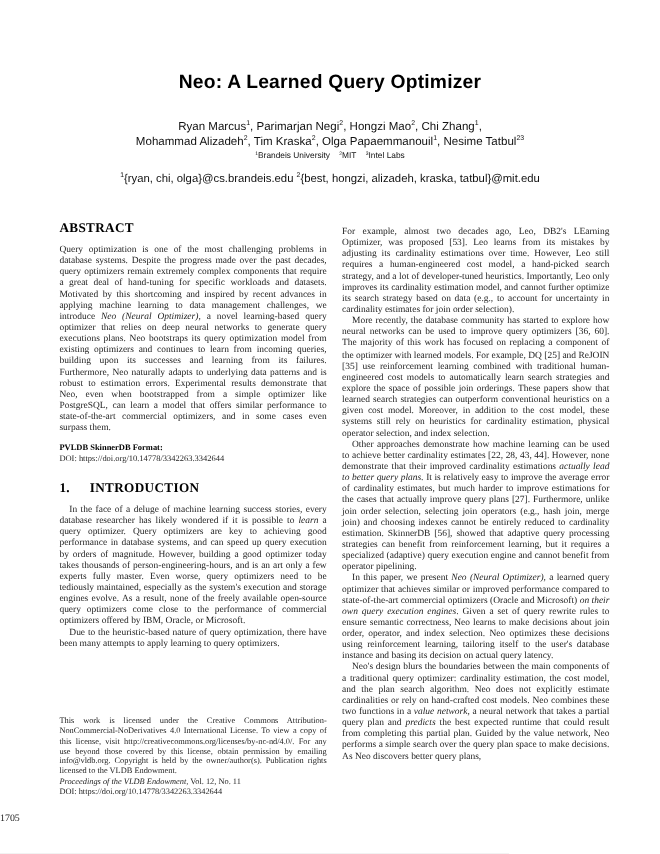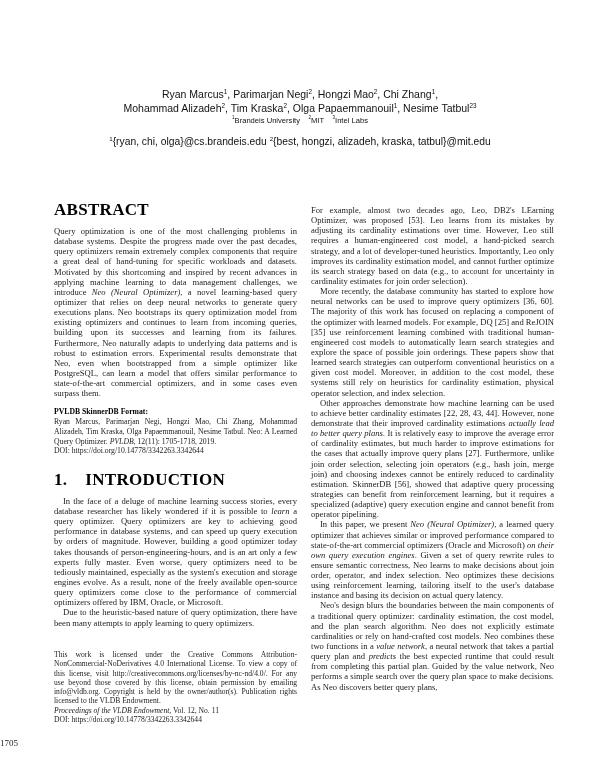--- a/index.html
+++ b/index.html
@@ -50,21 +50,21 @@
     left: 54px;
     right: 46px;
     bottom: 52px;
     display: flex;
     gap: 14px;
   }
   .col { flex: 1 1 0; min-width: 0; }
   .col.left { display: flex; flex-direction: column; }
   .col.right { padding-top: 5px; }
   h2.shead {
-    font-size: 17px;
+    font-size: 12px;
     font-weight: 700;
     color: #000;
     margin: 0 0 6px 0;
     letter-spacing: 0.3px;
   }
   h2.intro { margin: 14px 0 6px 0; }
   h2.intro .hnum { display: inline-block; }
   h2.intro .hlabel { display: inline-block; margin-left: 18px; }
   p.body {
     font-size: 8.6px;
@@ -99,37 +99,37 @@
     font-size: 9px;
     color: #222;
   }
 </style>
 </head>
 <body>
 
 <div class="page">
 
   <div class="hdr">
+    <h1 class="title">Neo: A Learned Query Optimizer</h1>
     <div class="authors">
       <div><span>Ryan Marcus</span><span class="sup">1</span><span>, Parimarjan Negi</span><span class="sup">2</span><span>, Hongzi Mao</span><span class="sup">2</span><span>, Chi Zhang</span><span class="sup">1</span><span>,</span></div>
       <div><span>Mohammad Alizadeh</span><span class="sup">2</span><span>, Tim Kraska</span><span class="sup">2</span><span>, Olga Papaemmanouil</span><span class="sup">1</span><span>, Nesime Tatbul</span><span class="sup">23</span></div>
     </div>
     <div class="affil"><span class="sup">1</span><span>Brandeis University&nbsp;&nbsp;&nbsp;&nbsp;</span><span class="sup">2</span><span>MIT&nbsp;&nbsp;&nbsp;&nbsp;</span><span class="sup">3</span><span>Intel Labs</span></div>
     <div class="emails"><span class="sup">1</span><span>{ryan, chi, olga}@cs.brandeis.edu </span><span class="sup">2</span><span>{best, hongzi, alizadeh, kraska, tatbul}@mit.edu</span></div>
   </div>
 
   <div class="columns">
 
     <section class="col left">
       <h2 class="shead">ABSTRACT</h2>
       <p class="body"><span>Query optimization is one of the most challenging problems in database systems. Despite the progress made over the past decades, query optimizers remain extremely complex components that require a great deal of hand-tuning for specific workloads and datasets. Motivated by this shortcoming and inspired by recent advances in applying machine learning to data management challenges, we introduce </span><span class="it">Neo (Neural Optimizer)</span><span>, a novel learning-based query optimizer that relies on deep neural networks to generate query executions plans. Neo bootstraps its query optimization model from existing optimizers and continues to learn from incoming queries, building upon its successes and learning from its failures. Furthermore, Neo naturally adapts to underlying data patterns and is robust to estimation errors. Experimental results demonstrate that Neo, even when bootstrapped from a simple optimizer like PostgreSQL, can learn a model that offers similar performance to state-of-the-art commercial optimizers, and in some cases even surpass them.</span></p>
 
       <div class="refblock">
         <div class="refhead">PVLDB SkinnerDB Format:</div>
-        <p class="refbody"><span>Ryan Marcus, Parimarjan Negi, Hongzi Mao, Chi Zhang, Mohammad Alizadeh, Tim Kraska, Olga Papaemmanouil, Nesime Tatbul. Neo: A Learned Query Optimizer. </span><span class="it">PVLDB</span><span>, 12(11): 1705-1718, 2019.</span></p>
         <div class="refbody">DOI: https://doi.org/10.14778/3342263.3342644</div>
       </div>
 
       <h2 class="shead intro">
         <span class="hnum">1.</span><span class="hlabel">INTRODUCTION</span>
       </h2>
       <p class="body indent"><span>In the face of a deluge of machine learning success stories, every database researcher has likely wondered if it is possible to </span><span class="it">learn</span><span> a query optimizer. Query optimizers are key to achieving good performance in database systems, and can speed up query execution by orders of magnitude. However, building a good optimizer today takes thousands of person-engineering-hours, and is an art only a few experts fully master. Even worse, query optimizers need to be tediously maintained, especially as the system's execution and storage engines evolve. As a result, none of the freely available open-source query optimizers come close to the performance of commercial optimizers offered by IBM, Oracle, or Microsoft.</span></p>
       <p class="body indent">Due to the heuristic-based nature of query optimization, there have been many attempts to apply learning to query optimizers.</p>
 
       <div class="license">

